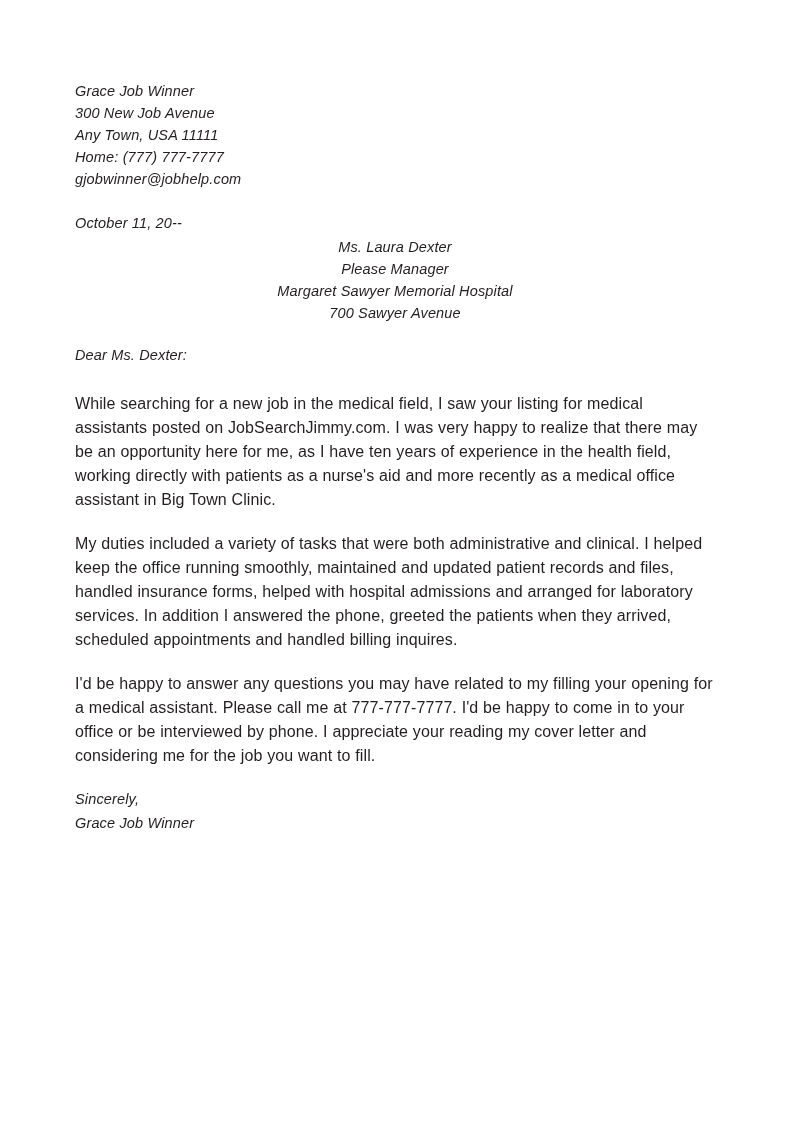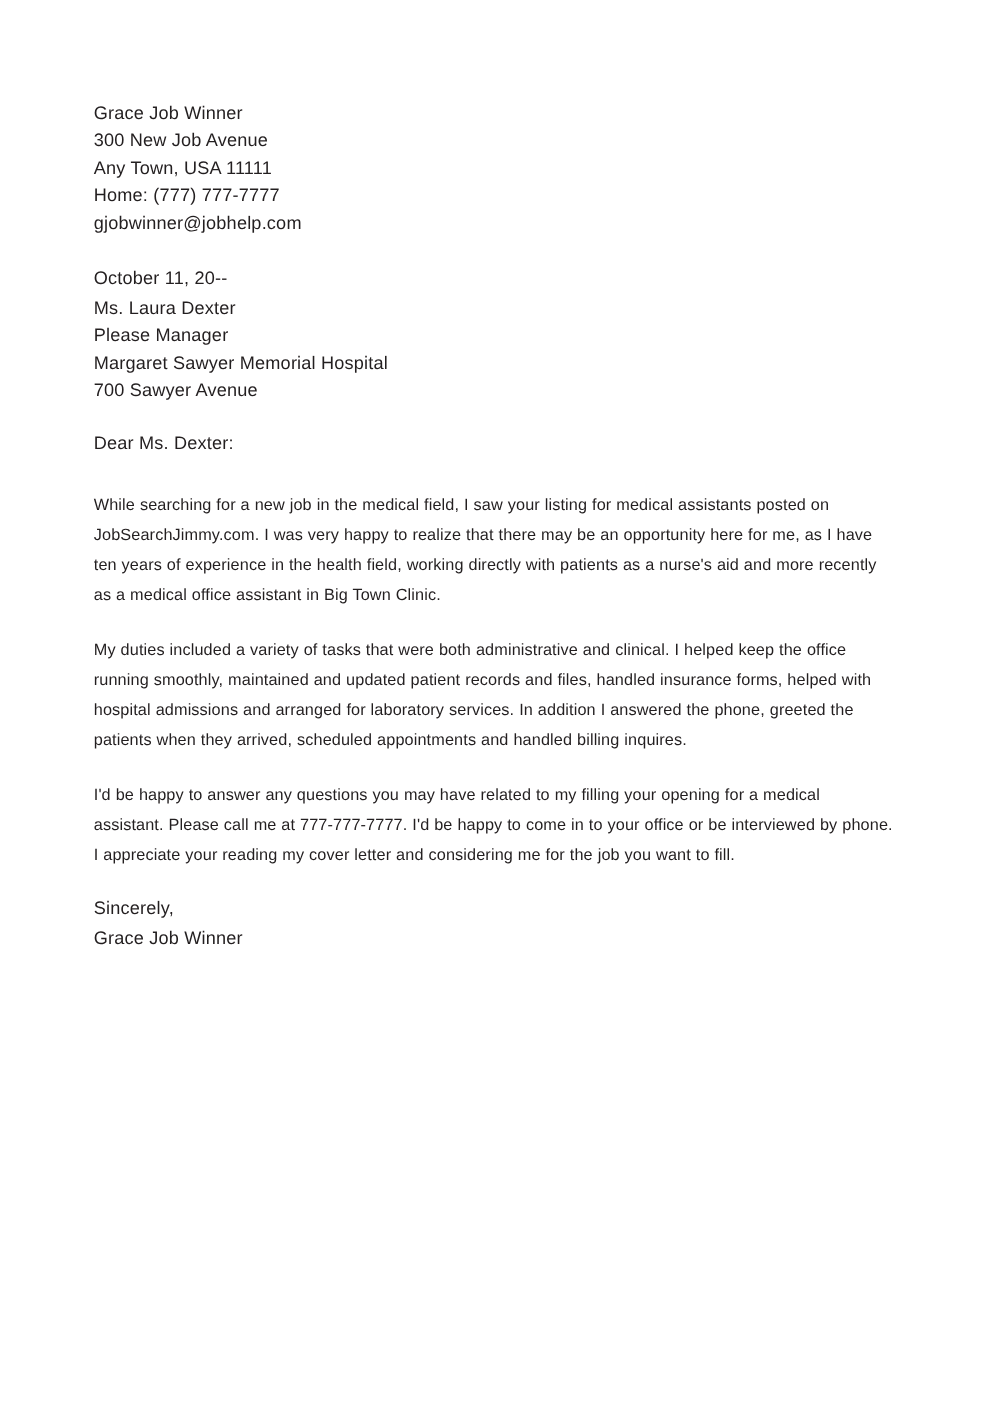--- a/index.html
+++ b/index.html
@@ -26,42 +26,44 @@
   }
   .letter {
     position: absolute;
     left: 75px;
     top: 80px;
     width: 640px;
   }
   .block {
     margin: 0;
     padding: 0;
+    font-style: italic;
   }
   .line {
     display: block;
     font-size: 14.5px;
     line-height: 22px;
     letter-spacing: 0.15px;
     white-space: pre;
   }
   .sender-block {
     margin-bottom: 22px;
   }
   .date-block {
     margin-bottom: 2px;
   }
   .recipient-block {
     margin-bottom: 20px;
+    text-align: center;
   }
   .salutation {
     margin-bottom: 26px;
   }
   .para {
-    font-size: 13px;
+    font-size: 16px;
     line-height: 24px;
     letter-spacing: 0.1px;
     margin: 0 0 20px 0;
     text-align: left;
     word-spacing: 0.2px;
   }
   .closing-word {
     margin-bottom: 2px;
   }
   .signature {

